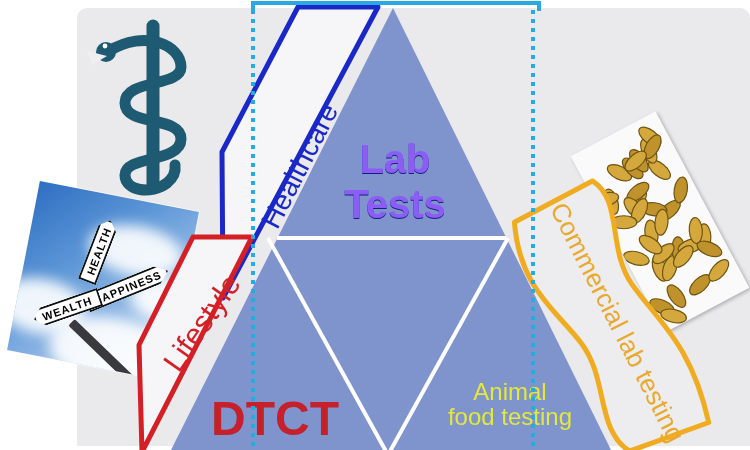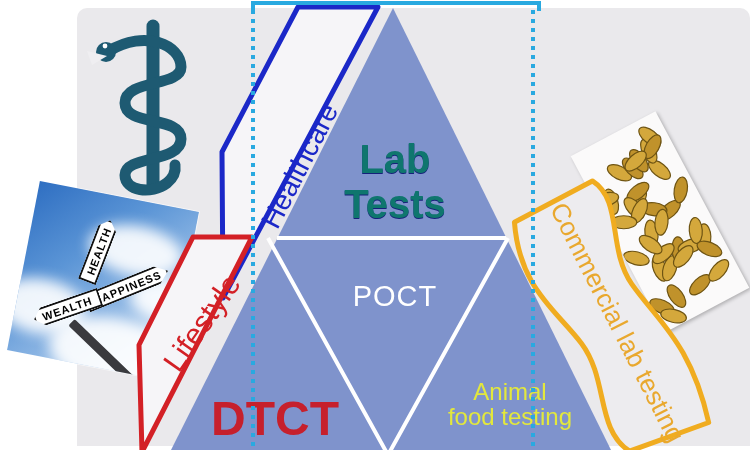--- a/index.html
+++ b/index.html
@@ -25,21 +25,21 @@
   .sign-wealth{left:16px;top:110px;width:70px;transform:rotate(-30deg);}
   
   .coins{position:absolute;left:612px;top:122px;width:96px;height:200px;background:#fbfafa;
          transform:rotate(-28deg);transform-origin:50% 50%;box-shadow:1px 2px 4px rgba(0,0,0,.25);}
   .coins svg{display:block;width:100%;height:100%;}
   
   .overlay{position:absolute;left:0;top:0;width:750px;height:450px;}
   
   .lbl{position:absolute;text-align:center;}
   .lab-tests{left:295px;top:137px;width:200px;font-size:40px;line-height:45px;font-weight:bold;
-             color:#0f766e;text-shadow:0 1px 0 #16207a;}
+             color:#8b5cf6;text-shadow:0 1px 0 #16207a;}
   .poct{left:345px;top:280px;width:100px;font-size:29px;color:#ffffff;letter-spacing:1px;}
   .dtct{left:208px;top:391px;width:134px;font-size:48px;font-weight:bold;color:#c6202c;}
   .animal{left:428px;top:379px;width:164px;font-size:24px;line-height:25px;color:#e3e83c;}
   .animal span{display:block;}
   .ribbon-healthcare{left:218px;top:150px;width:164px;font-size:28px;color:#1b28c8;font-weight:500;
              transform:rotate(-63deg);}
   .ribbon-lifestyle{left:127px;top:306px;width:150px;font-size:30px;color:#d32026;font-weight:500;
              transform:rotate(-55deg);}
   .ribbon-commercial{left:471px;top:307px;width:292px;font-size:26px;color:#e9a82e;
              transform:rotate(63deg);}
@@ -137,21 +137,20 @@
 
     <path d="M 298 7 L 378 7 L 223 298 L 222 152 Z" fill="#f6f5f8" stroke="#1b28c8" stroke-width="5" stroke-linejoin="round"></path>
 
     <path d="M 193 237 L 252 237 L 142 452 L 139 345 Z" fill="#f6f5f8" stroke="#d32026" stroke-width="5" stroke-linejoin="round"></path>
   </svg>
 
   <div class="lbl lab-tests">
     <span style="display:block;">Lab</span>
     <span style="display:block;">Tests</span>
   </div>
-  <div class="lbl poct">POCT</div>
   <div class="lbl dtct">DTCT</div>
   <div class="lbl animal">
     <span>Animal</span>
     <span>food testing</span>
   </div>
   <div class="lbl ribbon-healthcare">Healthcare</div>
   <div class="lbl ribbon-lifestyle">Lifestyle</div>
   <div class="lbl ribbon-commercial">Commercial lab testing</div>
 
   <div class="bracket-bar"></div>

